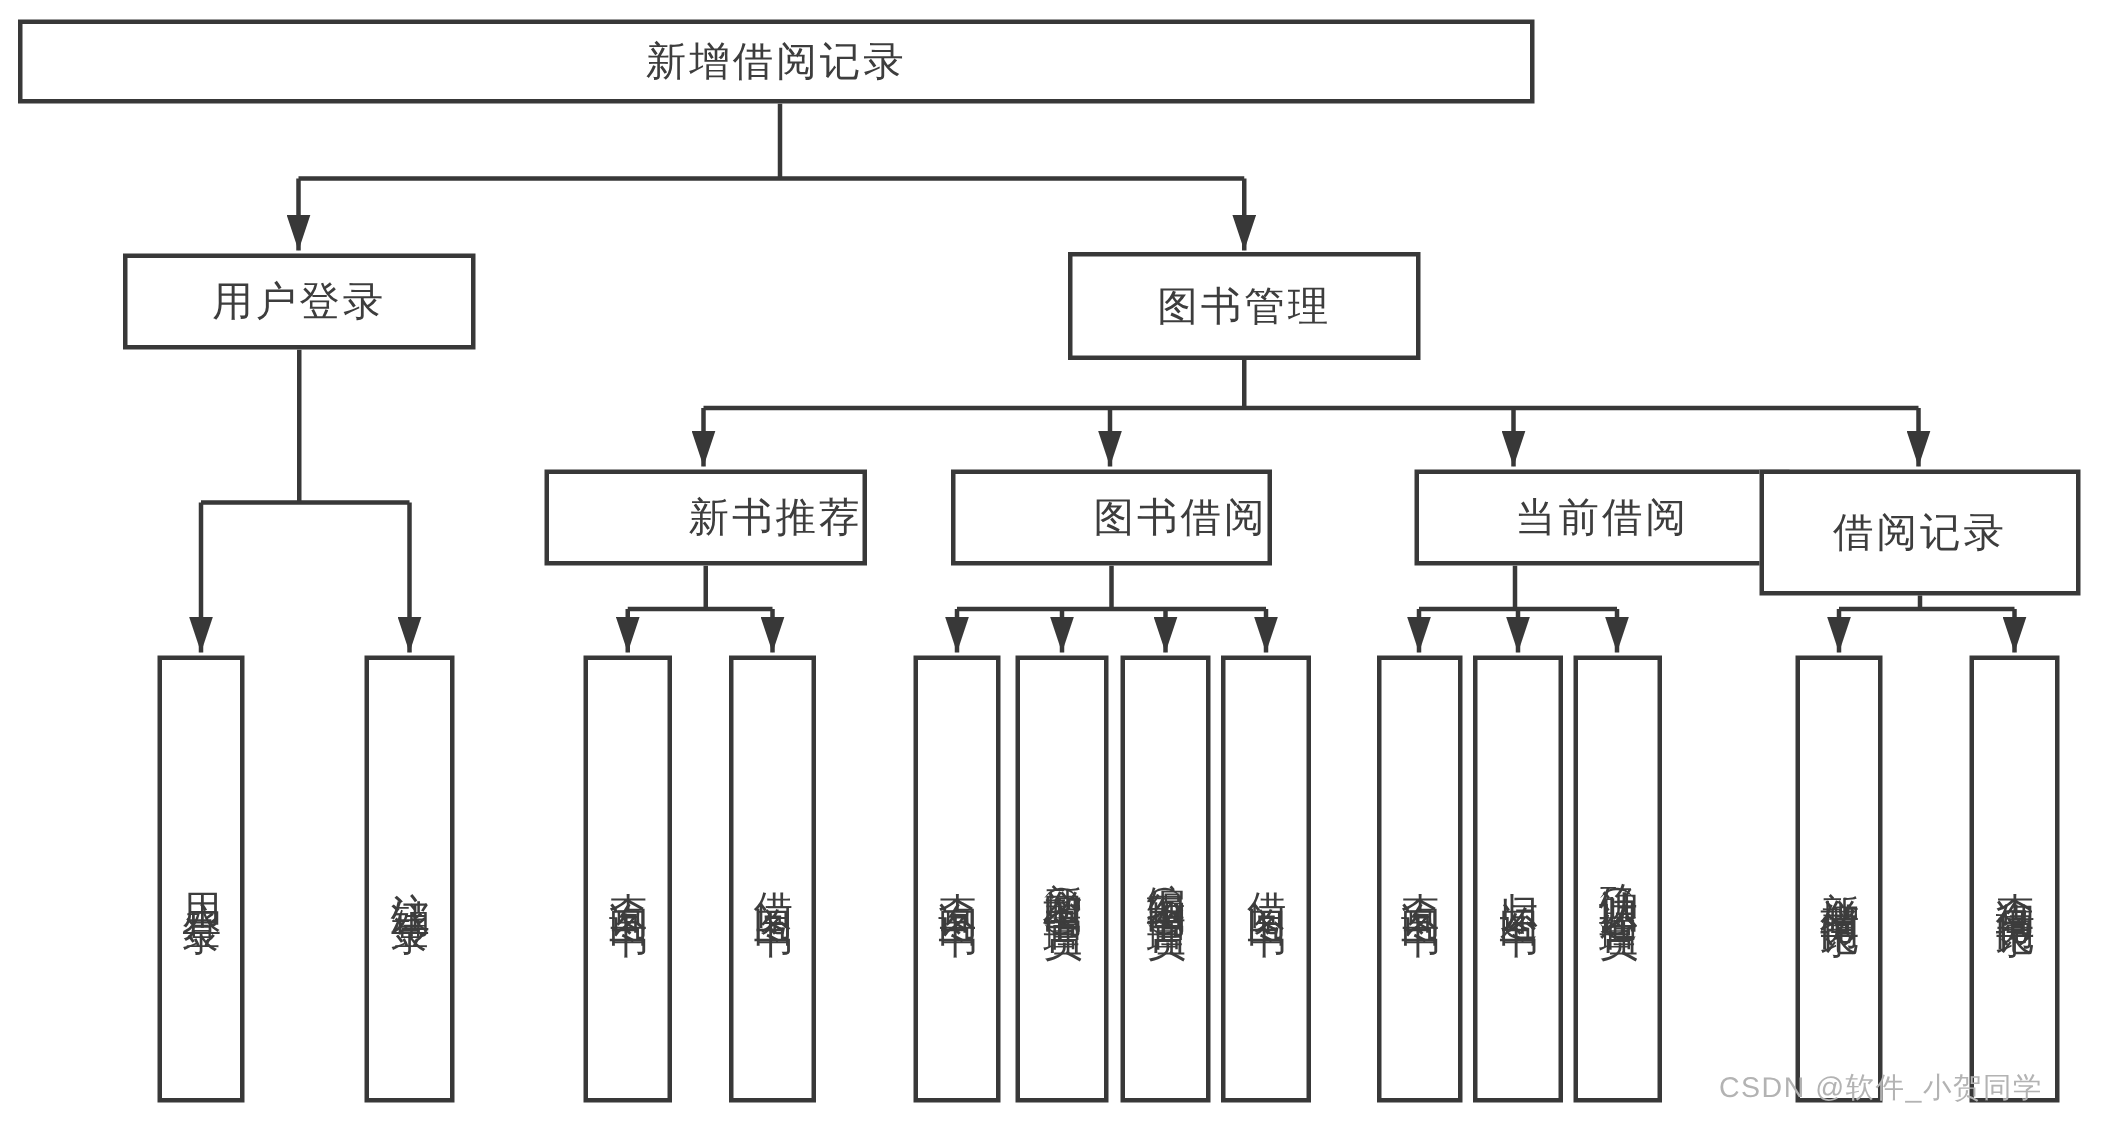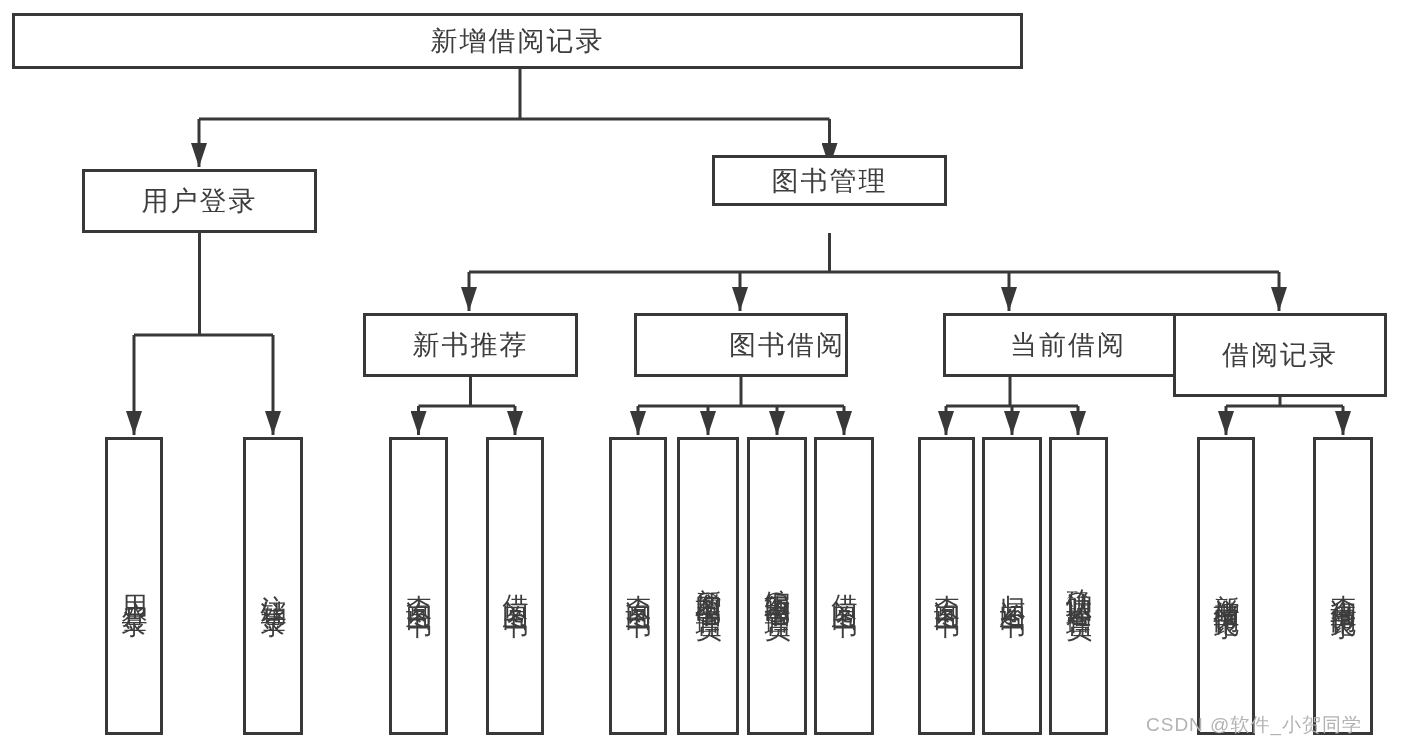--- a/index.html
+++ b/index.html
@@ -36,23 +36,23 @@
   }
   .vtext.tight{letter-spacing:4px;}
   #connectors{
     position:absolute;left:0;top:0;width:1405px;height:747px;
     z-index:1;
   }
   
   #root{left:12px;top:13px;width:1011px;height:56px;}
   
   #l1a{left:82px;top:169px;width:235px;height:64px;}
-  #l1b{left:712px;top:155px;width:235px;height:51px;}
+  #l1b{left:712px;top:168px;width:235px;height:72px;}
   
-  #l2a{left:363px;top:313px;width:215px;height:64px;}
+  #l2a{left:363px;top:313px;width:215px;height:64px;justify-content:flex-end;}
   #l2b{left:634px;top:313px;width:214px;height:64px;justify-content:flex-end;}
   #l2c{left:943px;top:313px;width:250px;height:64px;}
   #l2d{left:1173px;top:313px;width:214px;height:84px;}
   
   .leaf{top:437px;height:298px;}
   #f1{left:105px;width:58px;}
   #f2{left:243px;width:60px;}
   #f3{left:389px;width:59px;}
   #f4{left:486px;width:58px;}
   #f5{left:609px;width:58px;}

